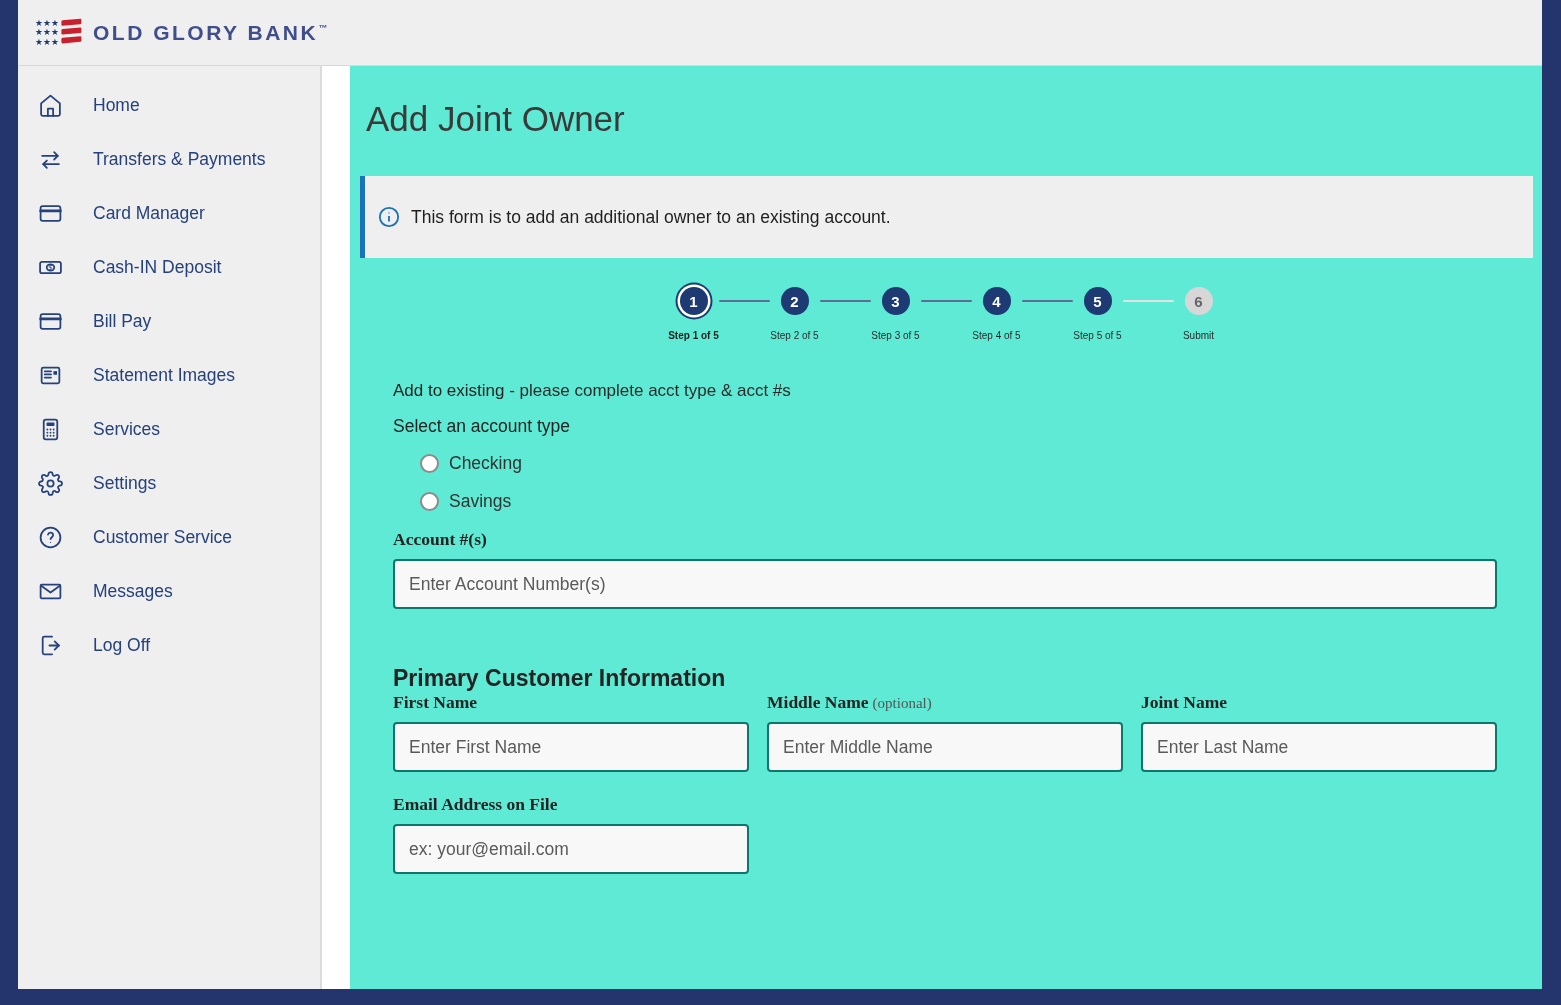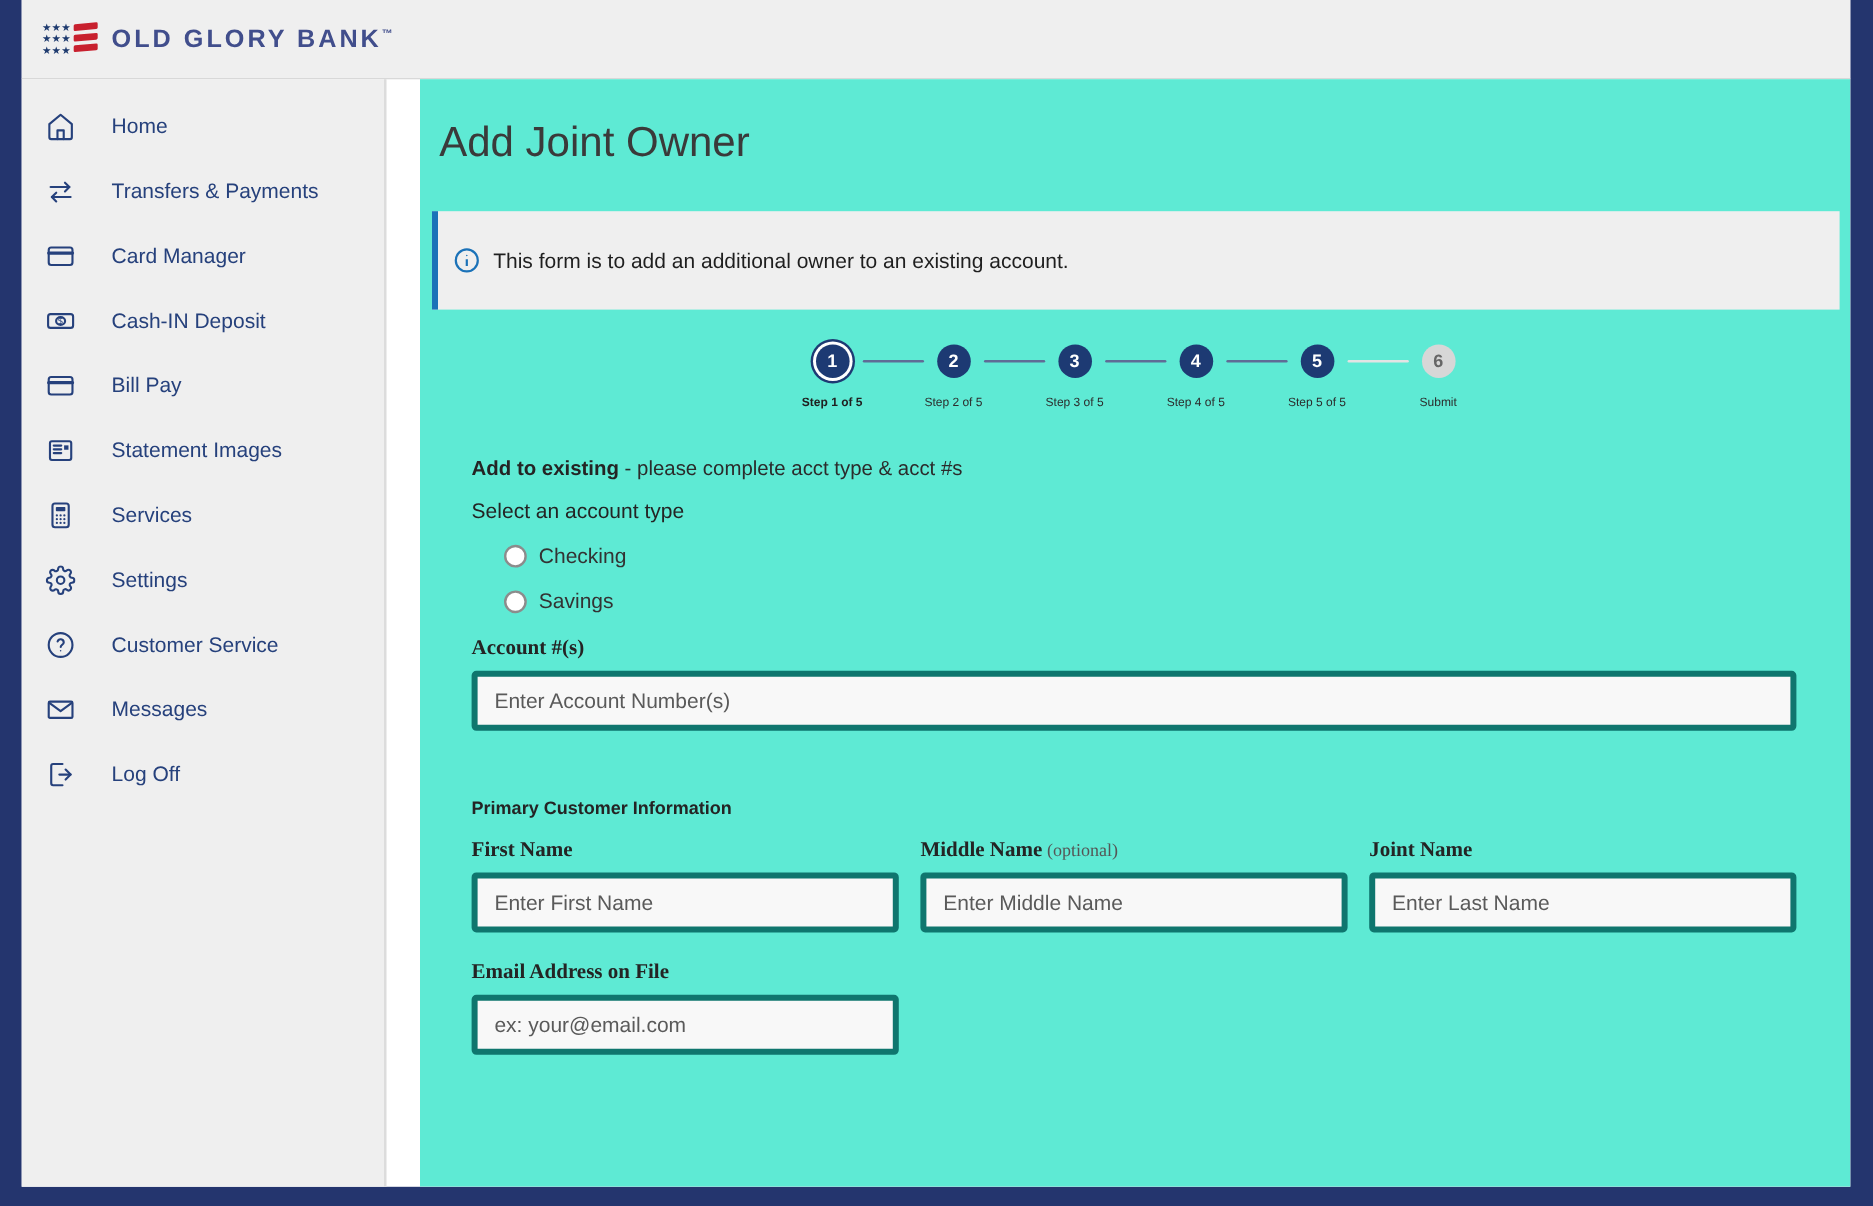--- a/index.html
+++ b/index.html
@@ -89,42 +89,42 @@
   .step-circle.current { box-shadow:0 0 0 2.5px #ffffff, 0 0 0 4.5px #1d3a73; }
   .step-circle.upcoming { background:#d7d7d7; color:#666; }
   .connector { width:51px; height:2px; background:#5f6c96; margin:0 11px; border-radius:1px; }
   .connector.pending { background:#e3e3e3; }
   .stepper-labels { display:flex; justify-content:center; margin-top:15px; }
   .step-label { width:101px; text-align:center; font-size:10px; color:#2c2c2c; }
   .step-label.current { font-weight:700; color:#1f1f1f; }
   
   .form { margin:40px 45px 0 43px; }
   .lead-line { font-size:17px; color:#2b2b2b; }
-  .lead-line b { font-weight:700; color:#242424; }
+  .lead-line b { font-weight:400; color:#242424; }
   .section-label { margin-top:15px; font-size:17.5px; font-weight:400; color:#242424; }
   .radio-group { margin:16px 0 0 27px; }
   .radio-row { display:flex; align-items:center; margin-bottom:17px; cursor:pointer; }
   .radio {
     width:19px; height:19px; border:2px solid #8c8c8c; border-radius:50%;
     background:#fff; margin-right:10px; flex:0 0 19px;
   }
   .radio-label { font-size:17.5px; color:#333; }
   .field-label { font-size:17.5px; font-weight:700; color:#242424;font-family:Liberation Serif, serif; }
   .optional-note { font-size:15px; font-weight:400; color:#555; margin-left:4px; }
   .text-input {
     display:block; width:100%; height:50px;
-    background:#f8f8f8; border:5px solid #0f766e; border-radius:4px;
+    background:#f8f8f8; border:2px solid #0f766e; border-radius:4px;
     padding:0 14px; font-size:17.5px; color:#333;
     font-family:"Liberation Sans", sans-serif;
     margin-top:9px; outline:none;
   }
   .text-input::placeholder { color:#5a5a5a; opacity:1; }
   .account-block { margin-top:14px; }
   .primary-section { margin-top:56px; }
-  .primary-title { font-size:15px; font-weight:700; color:#242424; margin-bottom:15px; }
+  .primary-title { font-size:23px; font-weight:700; color:#242424; }
   .fields-grid {
     display:grid;
     grid-template-columns:1fr 1fr 1fr;
     column-gap:18px;
     row-gap:22px;
   }
 </style>
 </head>
 <body>
 

